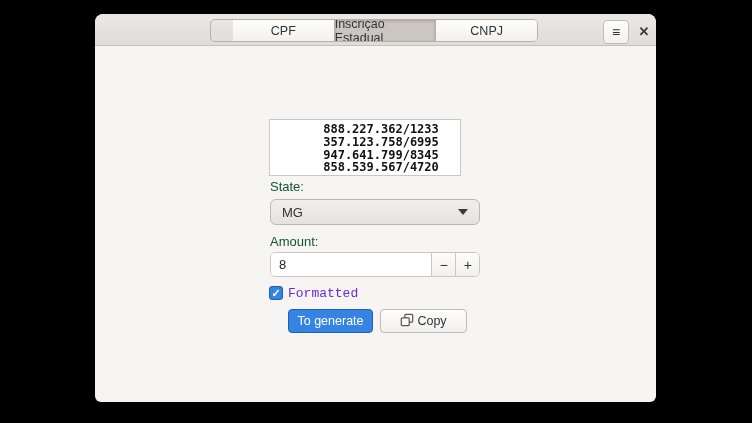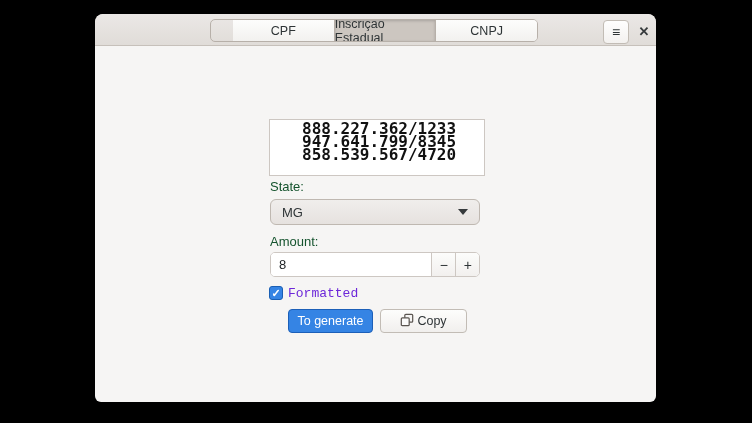--- a/index.html
+++ b/index.html
@@ -28,24 +28,24 @@
   .menu-button { position:absolute; left:508px; top:6px; width:26px; height:24px;
                  background:linear-gradient(to bottom,#fefefe,#f3f1ef);
                  border:1px solid #c2bcb5; border-radius:4px;
                  display:flex; align-items:center; justify-content:center;
                  font-size:14px; font-weight:bold; color:#2e3436; }
   .close-button { position:absolute; left:540px; top:8px; width:18px; height:18px;
                   display:flex; align-items:center; justify-content:center;
                   font-size:13px; font-weight:bold; color:#35393b; }
 
   
-  .results-box { position:absolute; left:174px; top:105px; width:216px; height:57px;
+  .results-box { position:absolute; left:174px; top:105px; width:192px; height:57px;
                  background:#fff; border:1px solid #cdc7c2;
-                 font-family:"DejaVu Sans Mono", monospace; font-size:16px;
-                 line-height:12.8px; color:#111; 
+                 font-family:"DejaVu Sans Mono", monospace; font-size:12px;
+                 line-height:12.8px; color:#111; text-align:center;
                  padding:3px 0 0 32px; font-weight:bold; letter-spacing:0; }
 
   .field-label { position:absolute; left:175px; font-size:13px; color:#14532d; }
   .label-state { top:165px; }
   .label-amount { top:220px; }
 
   .dropdown { position:absolute; left:175px; top:185px; width:210px; height:26px;
               background:linear-gradient(to bottom,#f0eeec,#e6e2df);
               border:1px solid #bfb8b1; border-radius:6px;
               display:flex; align-items:center; }
@@ -99,20 +99,21 @@
     <div class="menu-button">
       <span>≡</span>
     </div>
     <div class="close-button">
       <span>✕</span>
     </div>
   </div>
 
   <div class="results-box">
     <div>888.227.362/1233</div>
+    <div>357.123.758/6995</div>
     <div>947.641.799/8345</div>
     <div>858.539.567/4720</div>
   </div>
 
   <div class="field-label label-state">State:</div>
 
   <div class="dropdown">
     <span class="dropdown-value">MG</span>
     <span class="dropdown-arrow"></span>
   </div>

